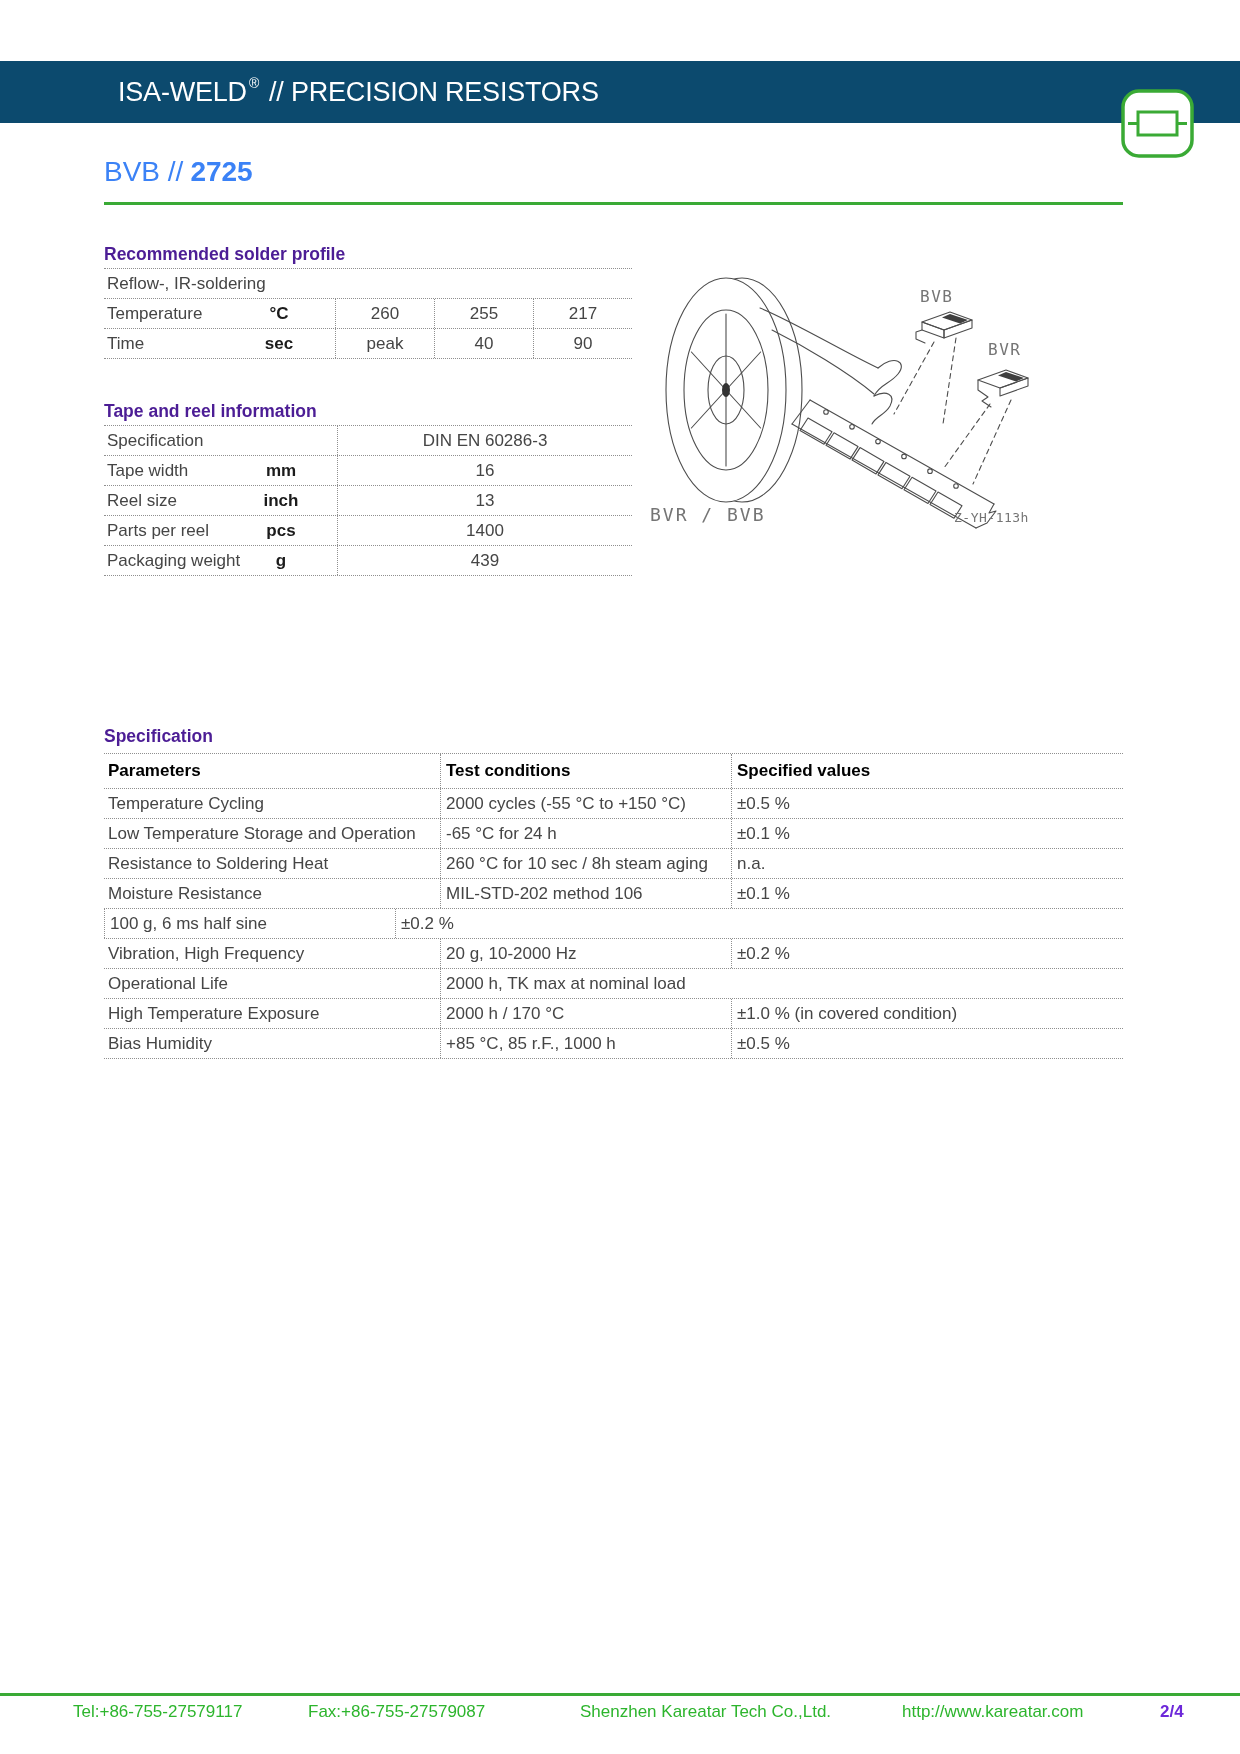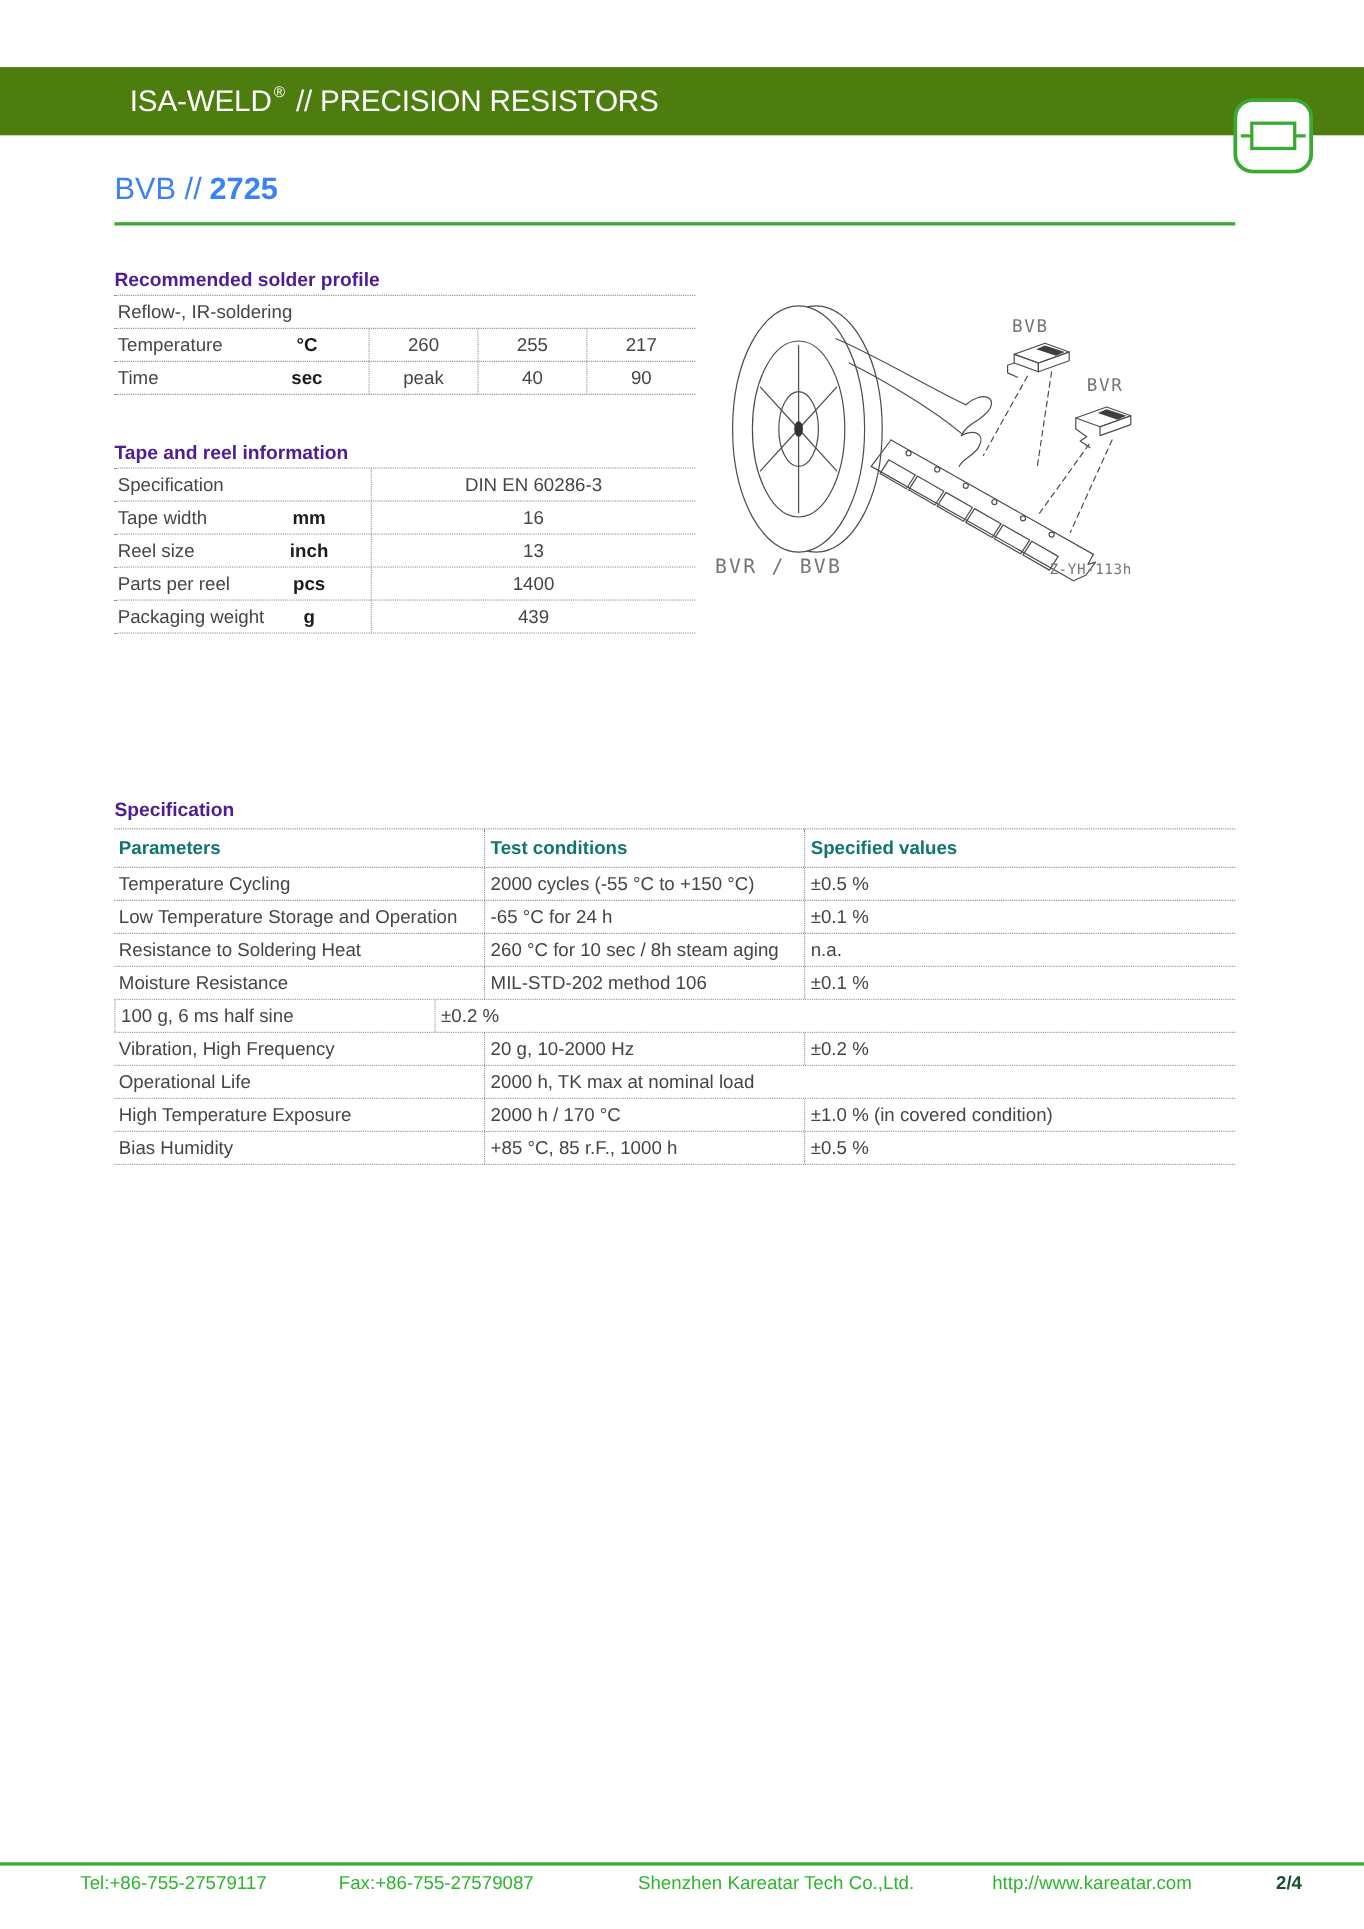--- a/index.html
+++ b/index.html
@@ -1,37 +1,37 @@
 <!DOCTYPE html>
 <html><head>
 <meta charset="utf-8">
 <style>
   html,body{margin:0;padding:0;}
   body{
     width:1240px;height:1754px;position:relative;background:#fff;
     font-family:"Liberation Sans",sans-serif;color:#454545;overflow:hidden;
   }
   
-  .green-bar{position:absolute;left:0;top:61px;width:1240px;height:62px;background:#4d7c0f;}
+  .green-bar{position:absolute;left:0;top:61px;width:1240px;height:62px;background:#0c4a6e;}
   .green-bar-text{
     position:absolute;left:118px;top:0;height:62px;display:flex;align-items:center;
     color:#fff;font-size:27px;letter-spacing:-0.2px;white-space:nowrap;
   }
   .green-bar-text .reg{font-size:14px;position:relative;top:-9px;margin:0 2px;}
   .green-bar-text .suffix{margin-left:8px;}
   .corner-icon{position:absolute;left:1121px;top:89px;width:73px;height:69px;}
   .page-title{position:absolute;left:104px;top:156px;font-size:28px;color:#3b82f6;white-space:nowrap;}
   .page-title .model{font-weight:bold;margin-left:7px;}
   .title-rule{position:absolute;left:104px;top:202px;width:1019px;height:3px;background:#3aaa35;}
 
   
   .section-title{position:absolute;font-size:17.5px;font-weight:bold;color:#4c1d95;white-space:nowrap;}
   .tbl{position:absolute;border-top:1px dotted #8f8f8f;font-size:17px;}
   .trow{display:flex;align-items:stretch;height:30px;border-bottom:1px dotted #8f8f8f;box-sizing:border-box;}
-  .trow.hdr{height:35px;font-weight:bold;color:#0f766e;}
+  .trow.hdr{height:35px;font-weight:bold;color:#000000;}
   .cell{display:flex;align-items:center;box-sizing:border-box;min-width:0;white-space:nowrap;}
   .vline{border-left:1px dotted #8f8f8f;}
   .span-cell{width:100%;padding-left:3px;}
   .c-lu{width:231px;padding-left:3px;}
   .t2 .c-lu{width:233px;}
   .lbl{flex:0 1 auto;overflow:hidden;}
   .unit{font-weight:bold;margin-left:auto;width:80px;text-align:center;margin-right:16px;color:#1b1b1b;flex:none;}
   .c-v{flex:1;justify-content:center;}
   .spec .c1{width:336px;padding-left:4px;}
   .spec .c2{width:291px;padding-left:5px;}
@@ -43,21 +43,21 @@
   .diag-label{fill:#757575;font-family:"DejaVu Sans Mono","Liberation Mono",monospace;}
 
   
   .footer-rule{position:absolute;left:0;top:1693px;width:1240px;height:3px;background:#3aaa35;}
   .footer{position:absolute;left:0;top:1702px;width:1139px;height:24px;font-size:17px;color:#2db52d;}
   .footer span{position:absolute;white-space:nowrap;}
   .f-tel{left:73px;}
   .f-fax{left:308px;}
   .f-company{left:580px;}
   .f-web{left:902px;}
-  .f-page{left:1160px;color:#14532d;font-weight:bold;}
+  .f-page{left:1160px;color:#6d28d9;font-weight:bold;}
 </style>
 </head>
 <body>
 
 <div class="green-bar">
   <div class="green-bar-text">
     <span>ISA-WELD</span>
       <span class="reg">®</span>
       <span class="suffix">// PRECISION RESISTORS</span>
   </div>

